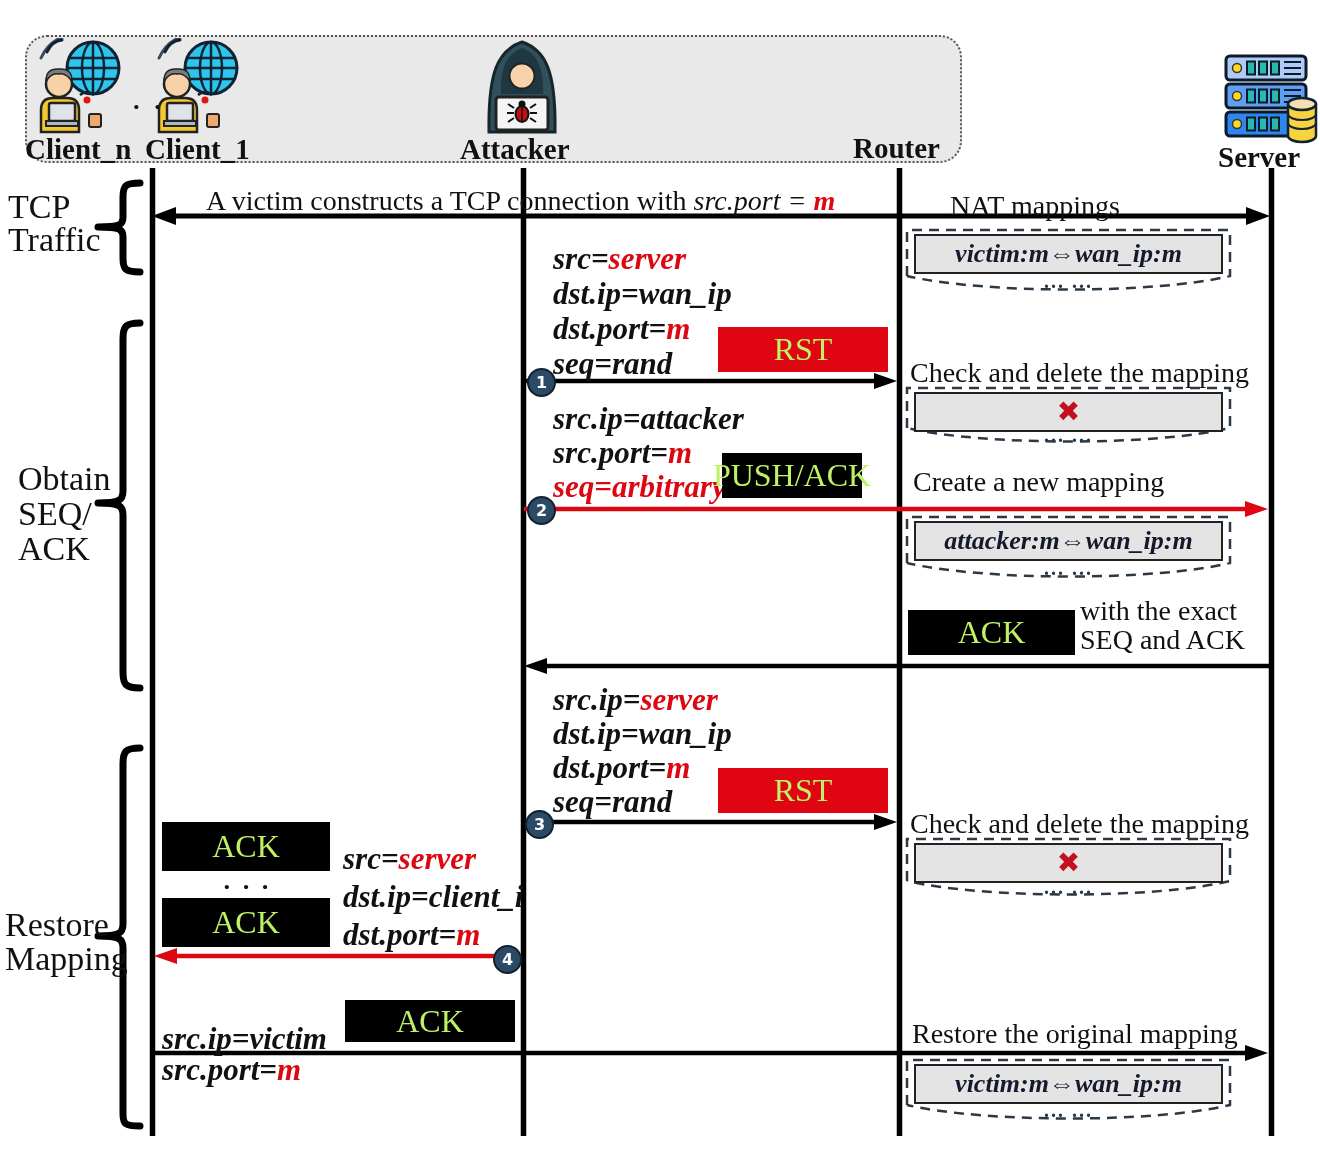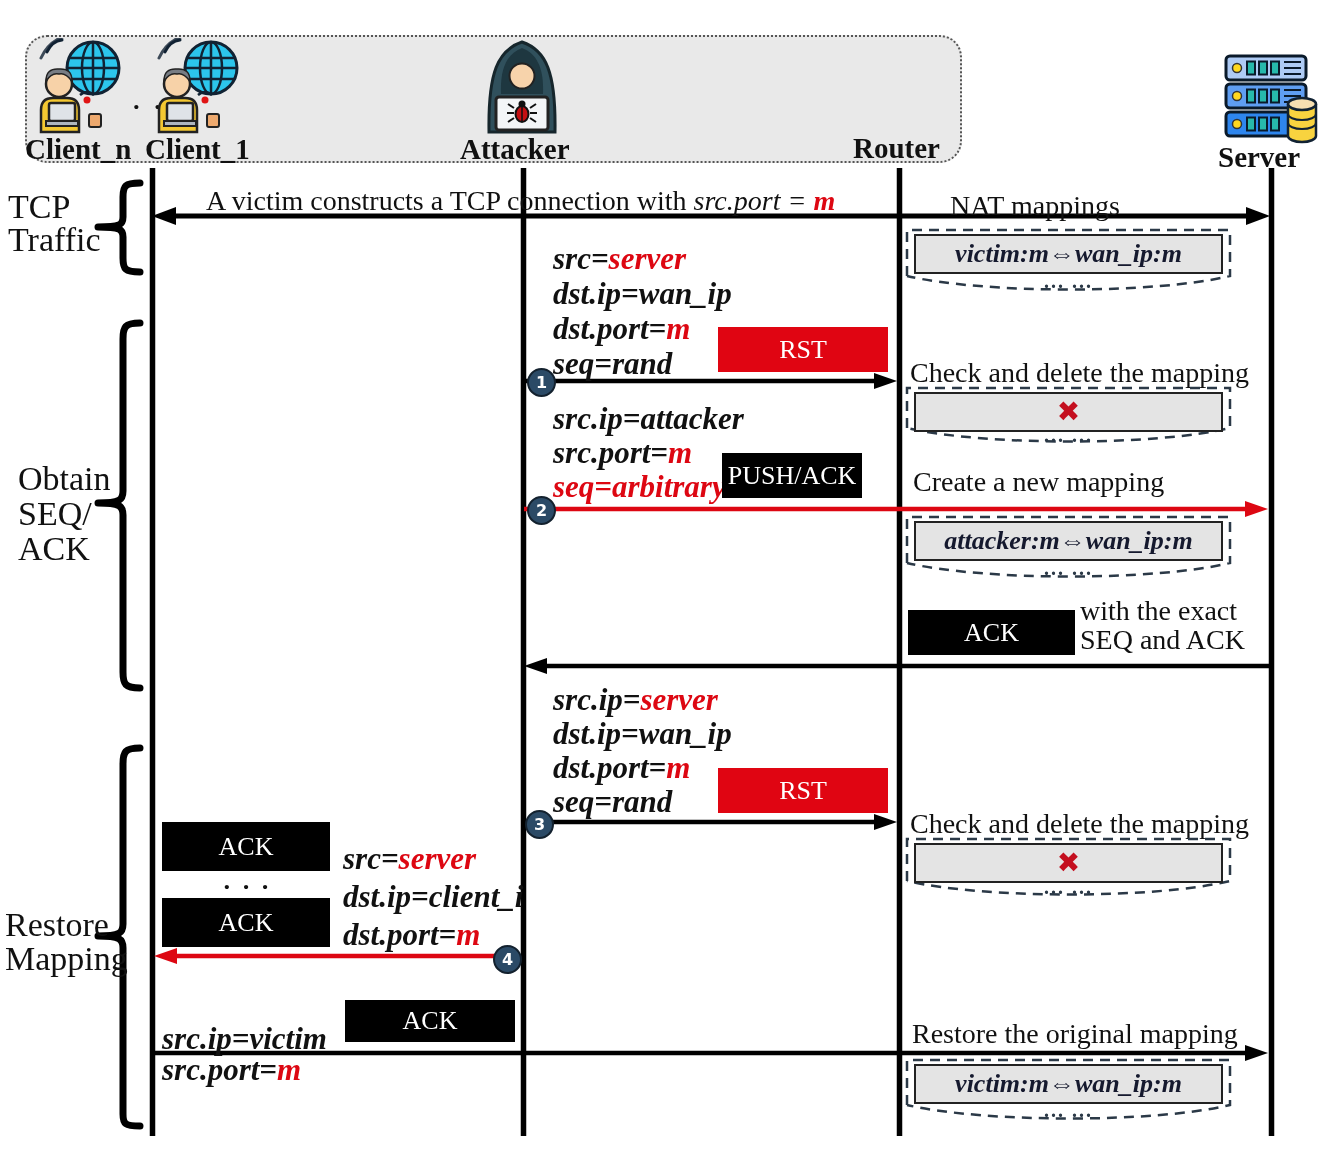--- a/index.html
+++ b/index.html
@@ -11,22 +11,22 @@
             border:2.5px dotted #555;border-radius:22px;box-sizing:border-box;}
   .actor-label{font-size:29px;text-align:left;white-space:nowrap;font-weight:bold;}
   .clients-dots{font-size:26px;font-weight:bold;letter-spacing:3px;}
   .sec-label{font-size:34px;line-height:33px;white-space:nowrap;}
   .topmsg{font-size:28px;white-space:nowrap;}
   .topmsg .v{font-style:italic;text-align:right;}
   .red{color:#dd0712;}
   .redbold{color:#dd0712;font-weight:bold;}
   .msg{font-size:31px;font-style:italic;font-weight:600;white-space:nowrap;}
   .anno{font-size:28px;white-space:nowrap;}
-  .badge{display:flex;align-items:center;justify-content:center;color:#ffffff;
-         font-size:26px;white-space:nowrap;box-sizing:border-box;}
+  .badge{display:flex;align-items:center;justify-content:center;color:#bef264;
+         font-size:32px;white-space:nowrap;box-sizing:border-box;}
   .badge.black{background:#000;}
   .badge.redbg{background:#e00512;}
   .stepc{width:29px;height:29px;border-radius:50%;background:#2b4a66;border:2px solid #13212e;
          box-sizing:border-box;display:flex;align-items:center;justify-content:center;
          color:#fff;font-family:"DejaVu Sans",sans-serif;font-size:16px;font-weight:bold;}
   .mapw{box-sizing:border-box;}
   .mapw svg{position:absolute;left:0;top:0;}
   .map-inner{position:absolute;left:9px;right:9px;top:6px;height:40px;background:#e4e4e4;
              border:2.5px solid #222;box-sizing:border-box;display:flex;align-items:center;
              justify-content:center;font-size:26px;font-style:italic;font-weight:bold;color:#15192e;}

